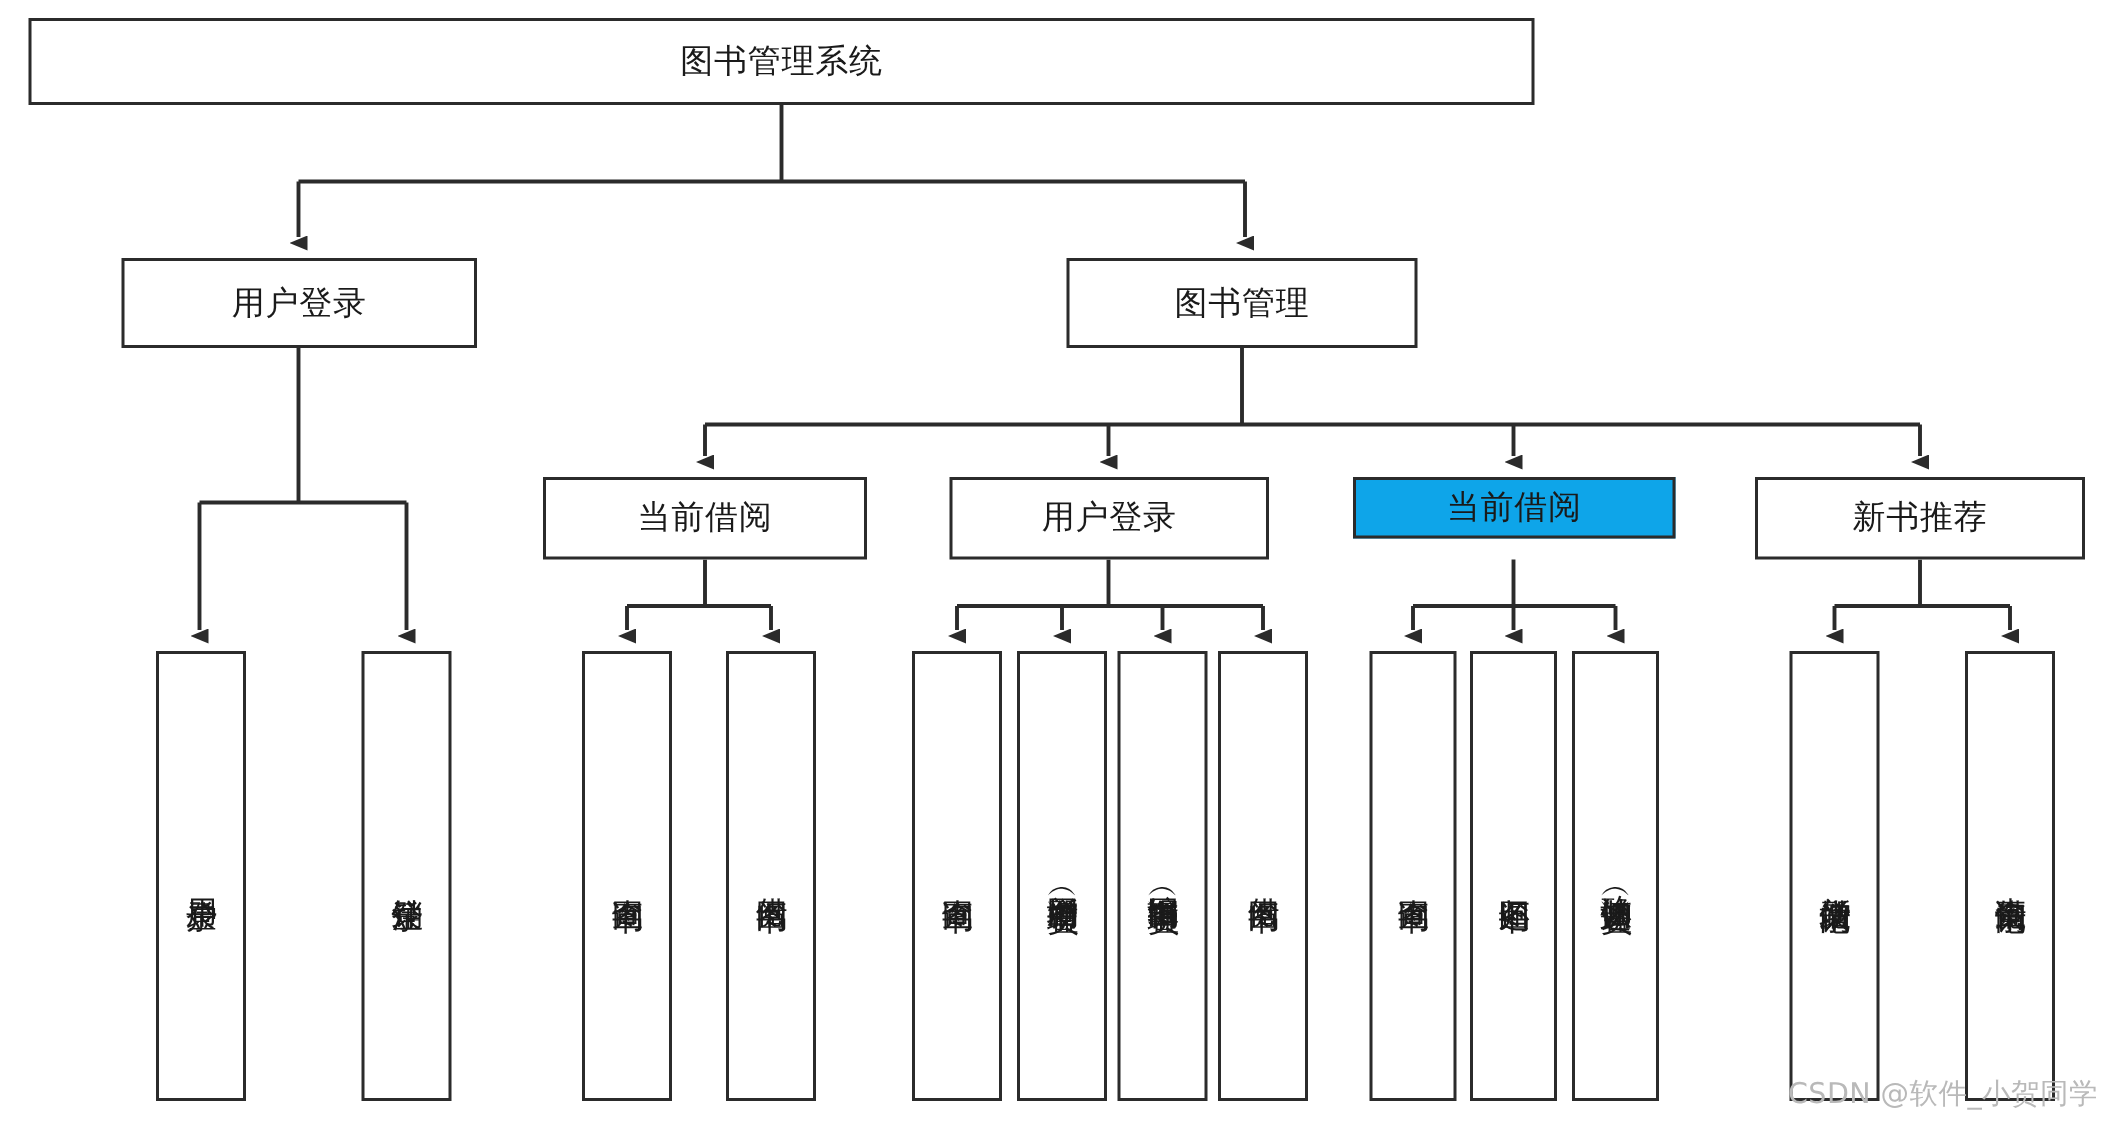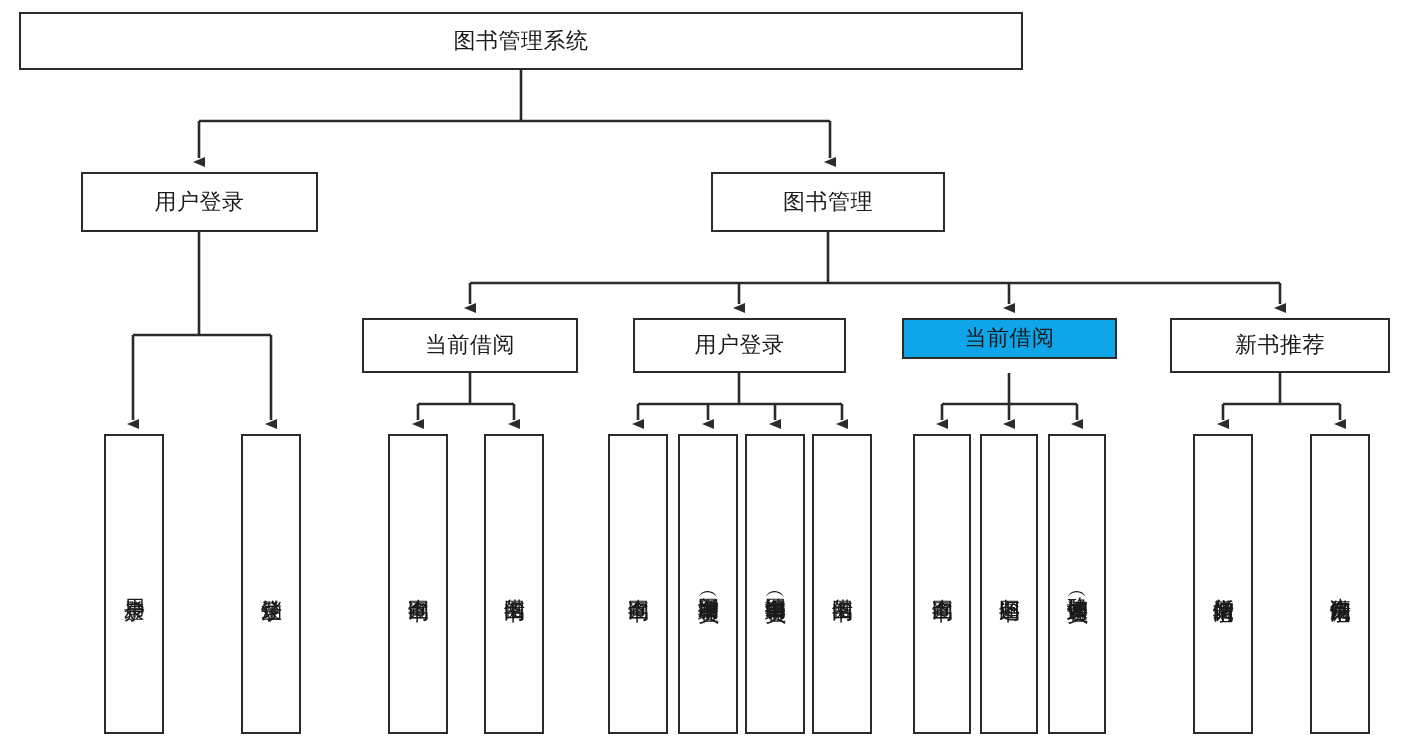--- a/index.html
+++ b/index.html
@@ -182,14 +182,15 @@
   <div class="node vertical" style="left: 1048px; top: 434px; width: 58px; height: 300px; border-color: rgb(43, 43, 43); background: rgb(255, 255, 255); color: rgb(26, 26, 26);">
     <span class="label">确认归还（管理员）</span>
   </div>
   <div class="node vertical" style="left: 1193px; top: 434px; width: 60px; height: 300px; border-color: rgb(43, 43, 43); background: rgb(255, 255, 255); color: rgb(26, 26, 26);">
     <span class="label">新增借阅记录</span>
   </div>
   <div class="node vertical" style="left: 1310px; top: 434px; width: 60px; height: 300px; border-color: rgb(43, 43, 43); background: rgb(255, 255, 255); color: rgb(26, 26, 26);">
     <span class="label">查询借阅记录</span>
   </div>
 
+  <div class="watermark" style="left: 1192px; top: 716px; color: rgb(185, 185, 185);">CSDN @软件_小贺同学</div>
 
 </div>
 
 </body></html>

